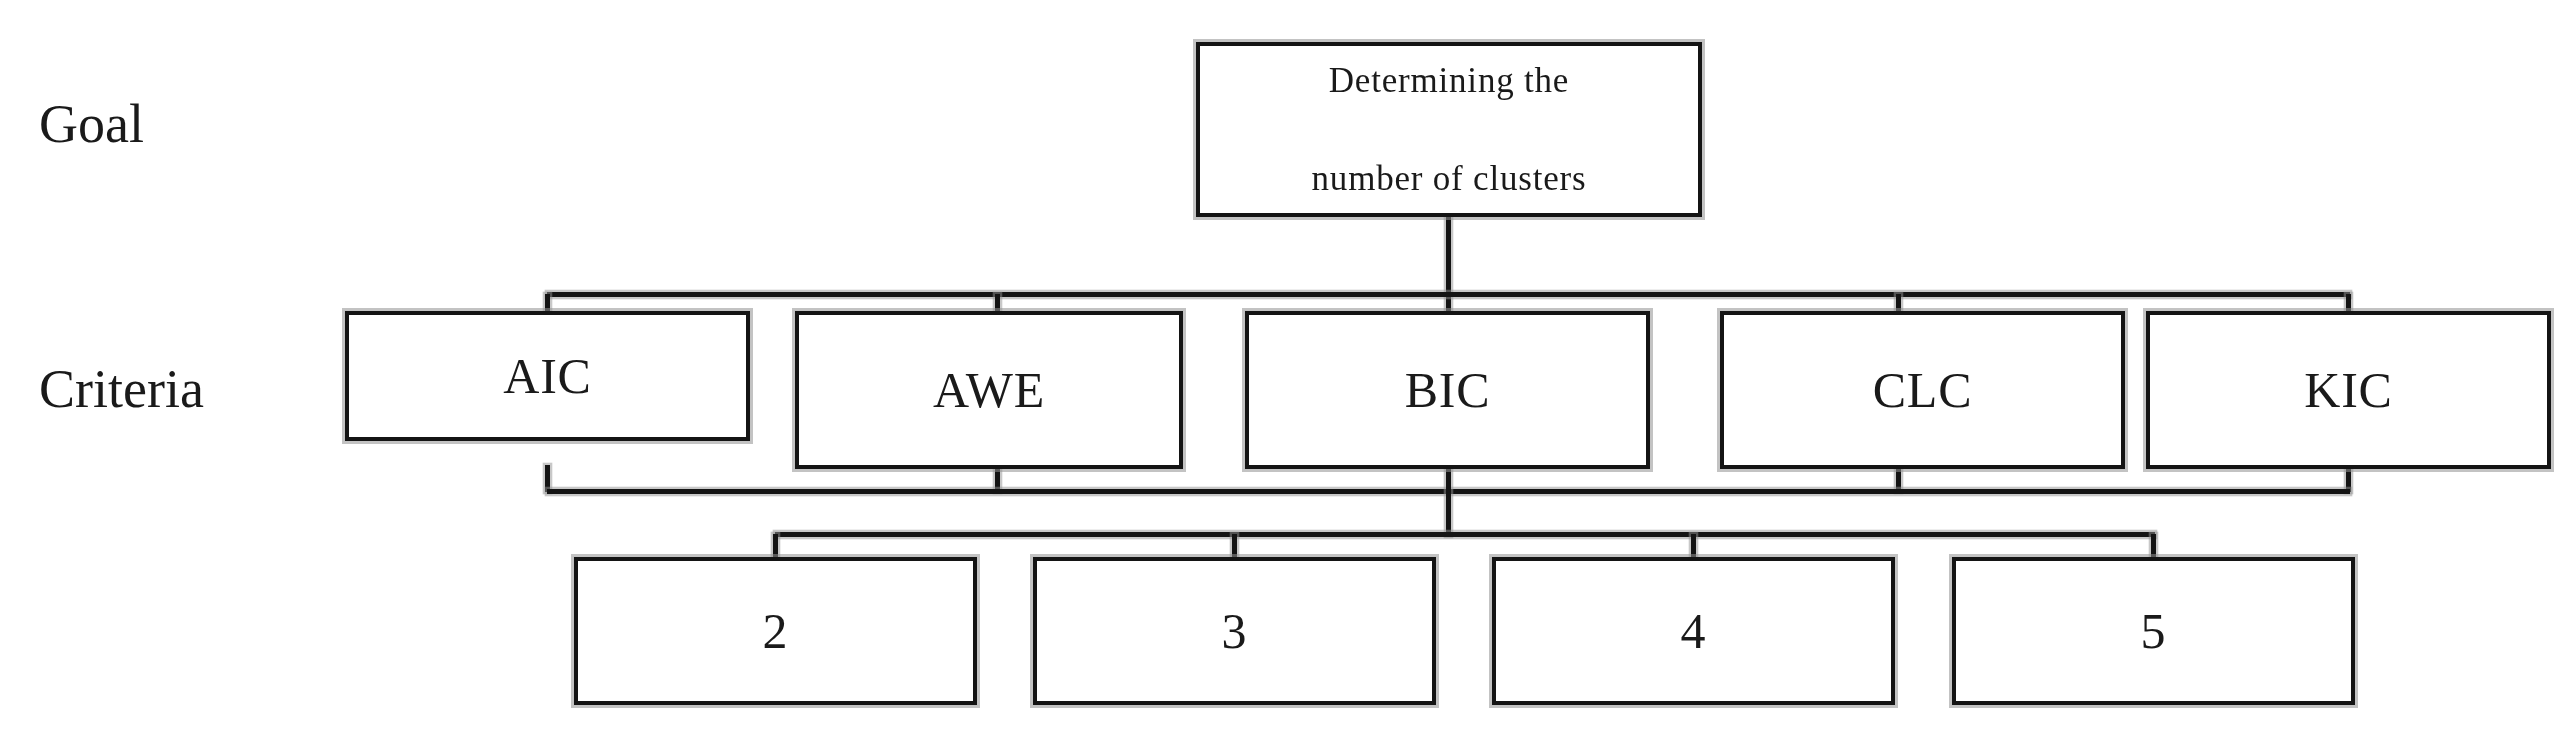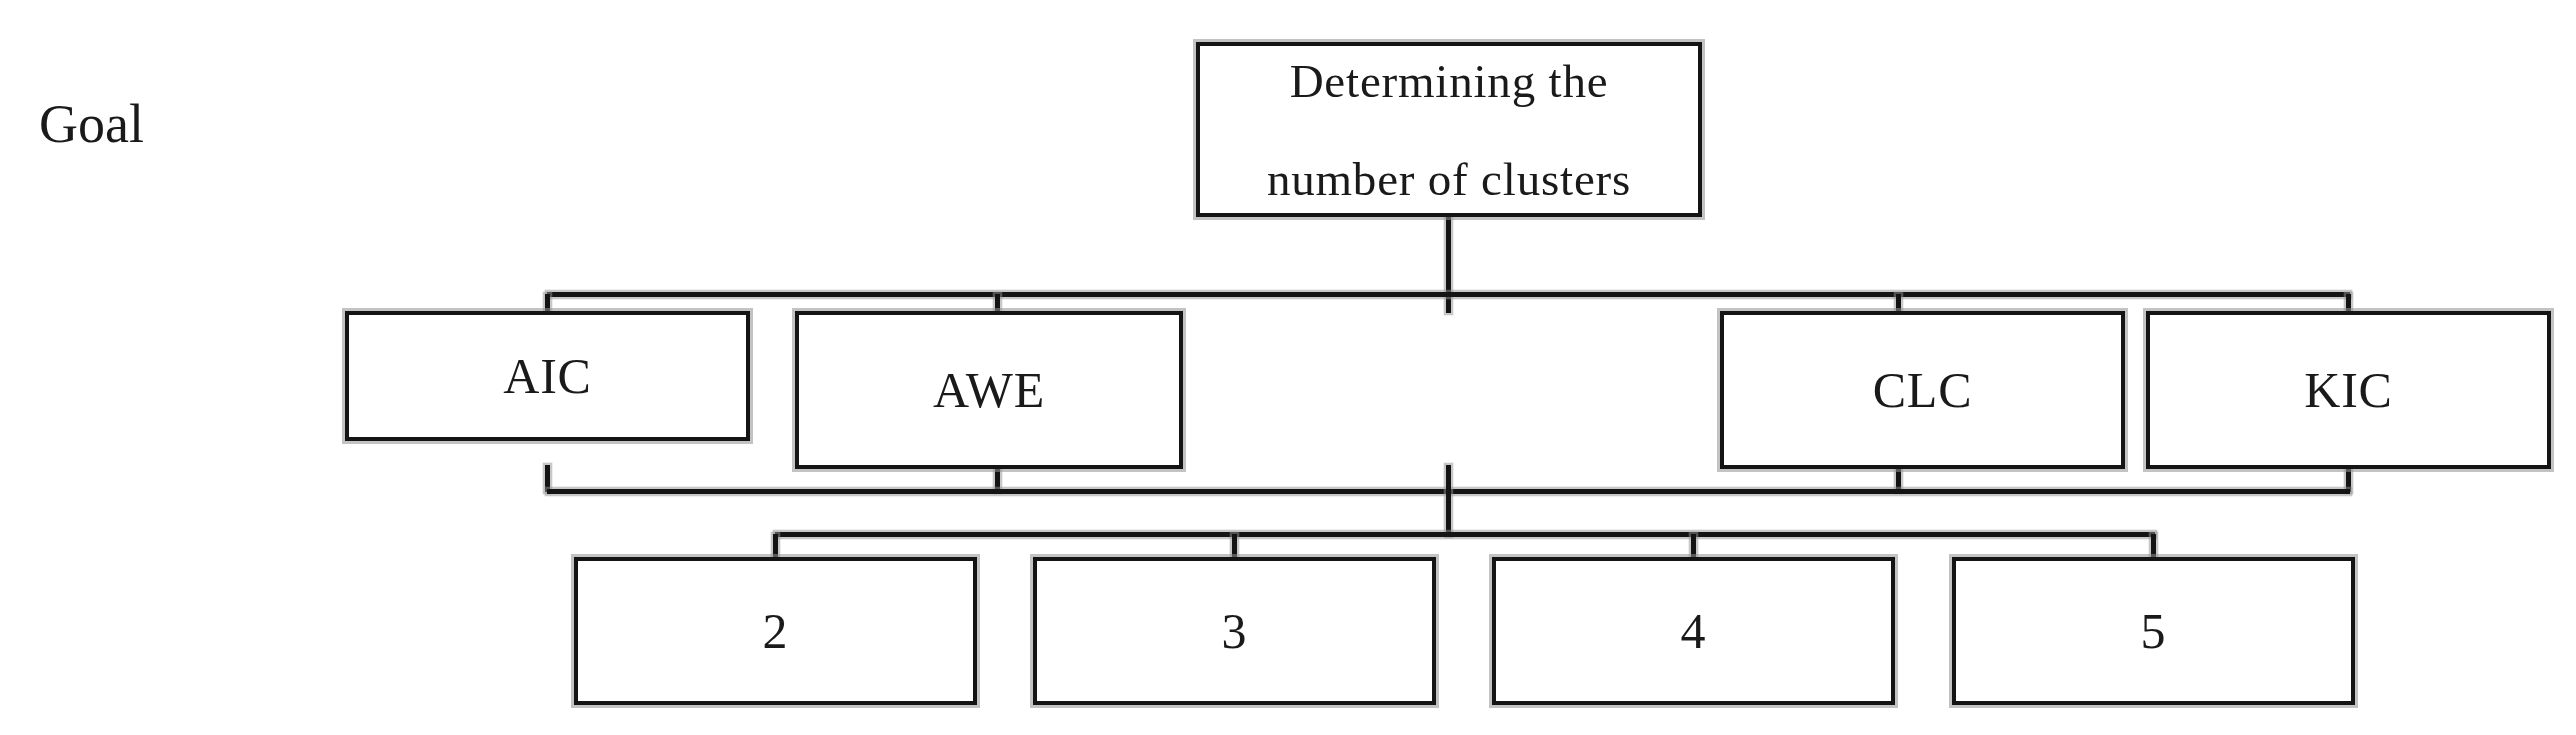--- a/index.html
+++ b/index.html
@@ -34,32 +34,33 @@
     align-items:center;
     justify-content:center;
     text-align:center;
     font-size:50px;
     letter-spacing:0.8px;
     color:#1a1a1a;
   }
   .goal-text{
     display:flex;
     flex-direction:column;
-    font-size:47px;
+    font-size:35px;
     line-height:62px;
     letter-spacing:0.8px;
     gap:36px;
   }
 </style>
 </head>
 <body>
 
 <div class="diagram">
 
   <div class="row-label" style="top:95px;">Goal</div>
+  <div class="row-label" style="top:360px;">Criteria</div>
 
   <div class="line" style="left:1446px;top:212px;width:4.5px;height:101px;"></div>
   <div class="line" style="left:547px;top:292px;width:1803px;height:4.5px;"></div>
 
   <div class="line" style="left:545px;top:294px;width:4.5px;height:19.6px;"></div>
   <div class="line" style="left:995px;top:294px;width:4.5px;height:19.6px;"></div>
   <div class="line" style="left:1896px;top:294px;width:4.5px;height:19.6px;"></div>
   <div class="line" style="left:2346px;top:294px;width:4.5px;height:19.6px;"></div>
 
   <div class="line" style="left:545px;top:465px;width:4.5px;height:27px;"></div>
@@ -82,20 +83,23 @@
       <span>number of clusters</span>
     </div>
   </div>
 
   <div class="node" style="left:345px;top:311px;width:405px;height:130px;">
     <span>AIC</span>
   </div>
   <div class="node" style="left:795px;top:311px;width:388px;height:158px;">
     <span>AWE</span>
   </div>
+  <div class="node" style="left:1245px;top:311px;width:405px;height:158px;">
+    <span>BIC</span>
+  </div>
   <div class="node" style="left:1696px;top:311px;width:405px;height:158px;margin-left:24px;">
     <span>CLC</span>
   </div>
   <div class="node" style="left:2146px;top:311px;width:405px;height:158px;justify-content:center;">
     <span>KIC</span>
   </div>
 
   <div class="node" style="left:574px;top:557px;width:403px;height:148px;">
     <span>2</span>
   </div>

